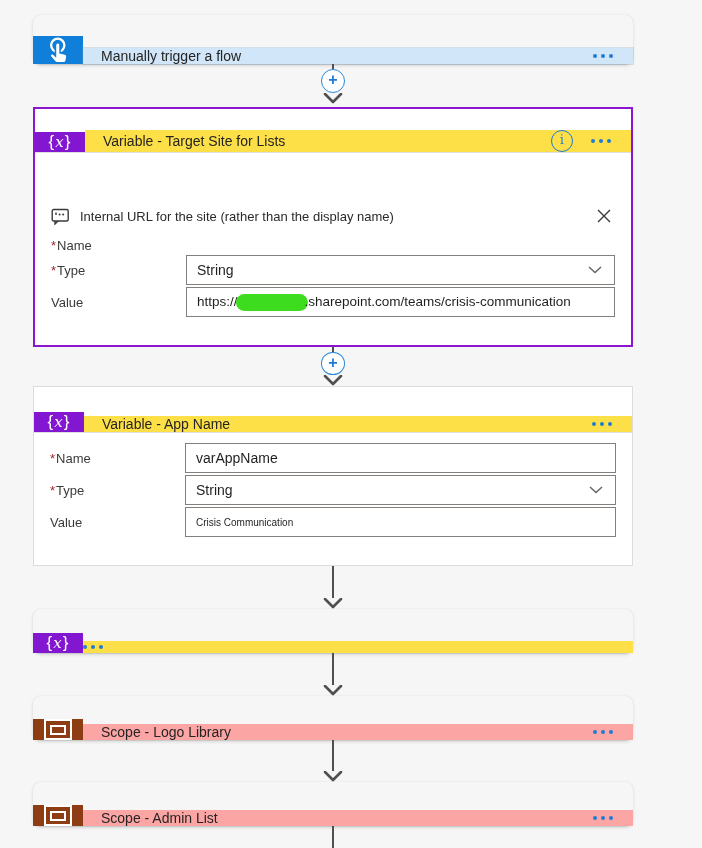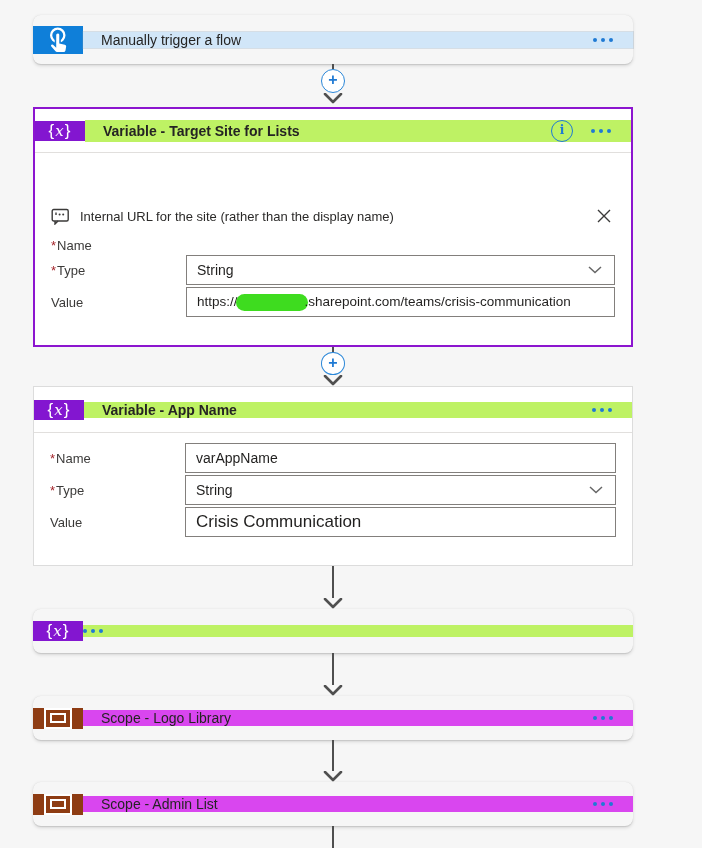--- a/index.html
+++ b/index.html
@@ -5,41 +5,41 @@
   html,body{margin:0;padding:0;}
   body{
     width:702px;height:848px;position:relative;overflow:hidden;
     background:#f6f6f6;
     font-family:"Liberation Sans", sans-serif;
     color:#252423;
   }
   .flow{position:absolute;left:33px;top:15px;width:600px;}
 
   
-  .bar{display:flex;align-items:center;width:100%;
+  .bar{display:flex;align-items:flex-end;width:100%;
        box-shadow:0 0.3px 0.9px rgba(0,0,0,.10), 0 1.6px 3.6px rgba(0,0,0,.12);border-radius:8px;}
   .iconbox{width:50px;flex:0 0 50px;display:flex;align-items:center;justify-content:center;}
   .bar-title{flex:1;display:flex;align-items:center;padding-left:18px;font-size:14px;color:#252423;}
   .bar-right{display:flex;align-items:center;gap:18px;padding-right:20px;}
 
   
   .trigger{height:49px;}
   .trigger .iconbox{background:#0f7fd9;}
   .trigger .bar-rest{background:#d1e6f8;outline:1px solid rgba(120,150,180,.25);}
   .bar-rest{flex:1;display:flex;align-items:center;}
 
   
   .purple .iconbox{background:#8316d0;}
-  .purple .bar-rest{background:#bef264;font-weight:bold;}
+  .purple .bar-rest{background:#fde047;}
   .vx{color:#fff;font-size:17px;letter-spacing:1px;}
   .vx i{font-family:"DejaVu Serif",serif;font-style:italic;font-size:15px;}
 
   
   .scope .iconbox{background:#8e3c13;}
-  .scope .bar-rest{background:#d946ef;}
+  .scope .bar-rest{background:#fca5a5;}
   .scope-glyph{width:24px;height:17px;border:2px solid #fff;display:flex;align-items:center;justify-content:center;}
   .scope-glyph div{width:12px;height:6px;border:2px solid #fff;}
 
   .collapsed{height:44px;}
 
   
   .card{background:#fff;}
   .card.selected{border:2px solid #8c15cf;}
   .card.plain{border:1px solid #dcdcdc;}
   .card .hdr{height:43px;box-shadow:none;}
@@ -220,21 +220,21 @@
         </div>
         <div class="finput">
           <span>String</span>
           <svg class="chev" width="14" height="8">
             <path d="M1 1 L7 6.5 L13 1" stroke="#666" stroke-width="1.5" fill="none"></path>
           </svg>
         </div>
       </div>
       <div class="frow">
         <div class="flabel">Value</div>
-        <div class="finput" style="font-size:17px;">
+        <div class="finput" style="font-size:10px;">
           <span>Crisis Communication</span>
         </div>
       </div>
     </div>
   </div>
 
   <div class="connector conn-arrow">
     <div class="stem"></div>
     <svg width="20" height="11">
       <path d="M2 1 L10 9 L18 1" stroke="#4f4f4f" stroke-width="2.6" fill="none" stroke-linecap="round" stroke-linejoin="round"></path>

